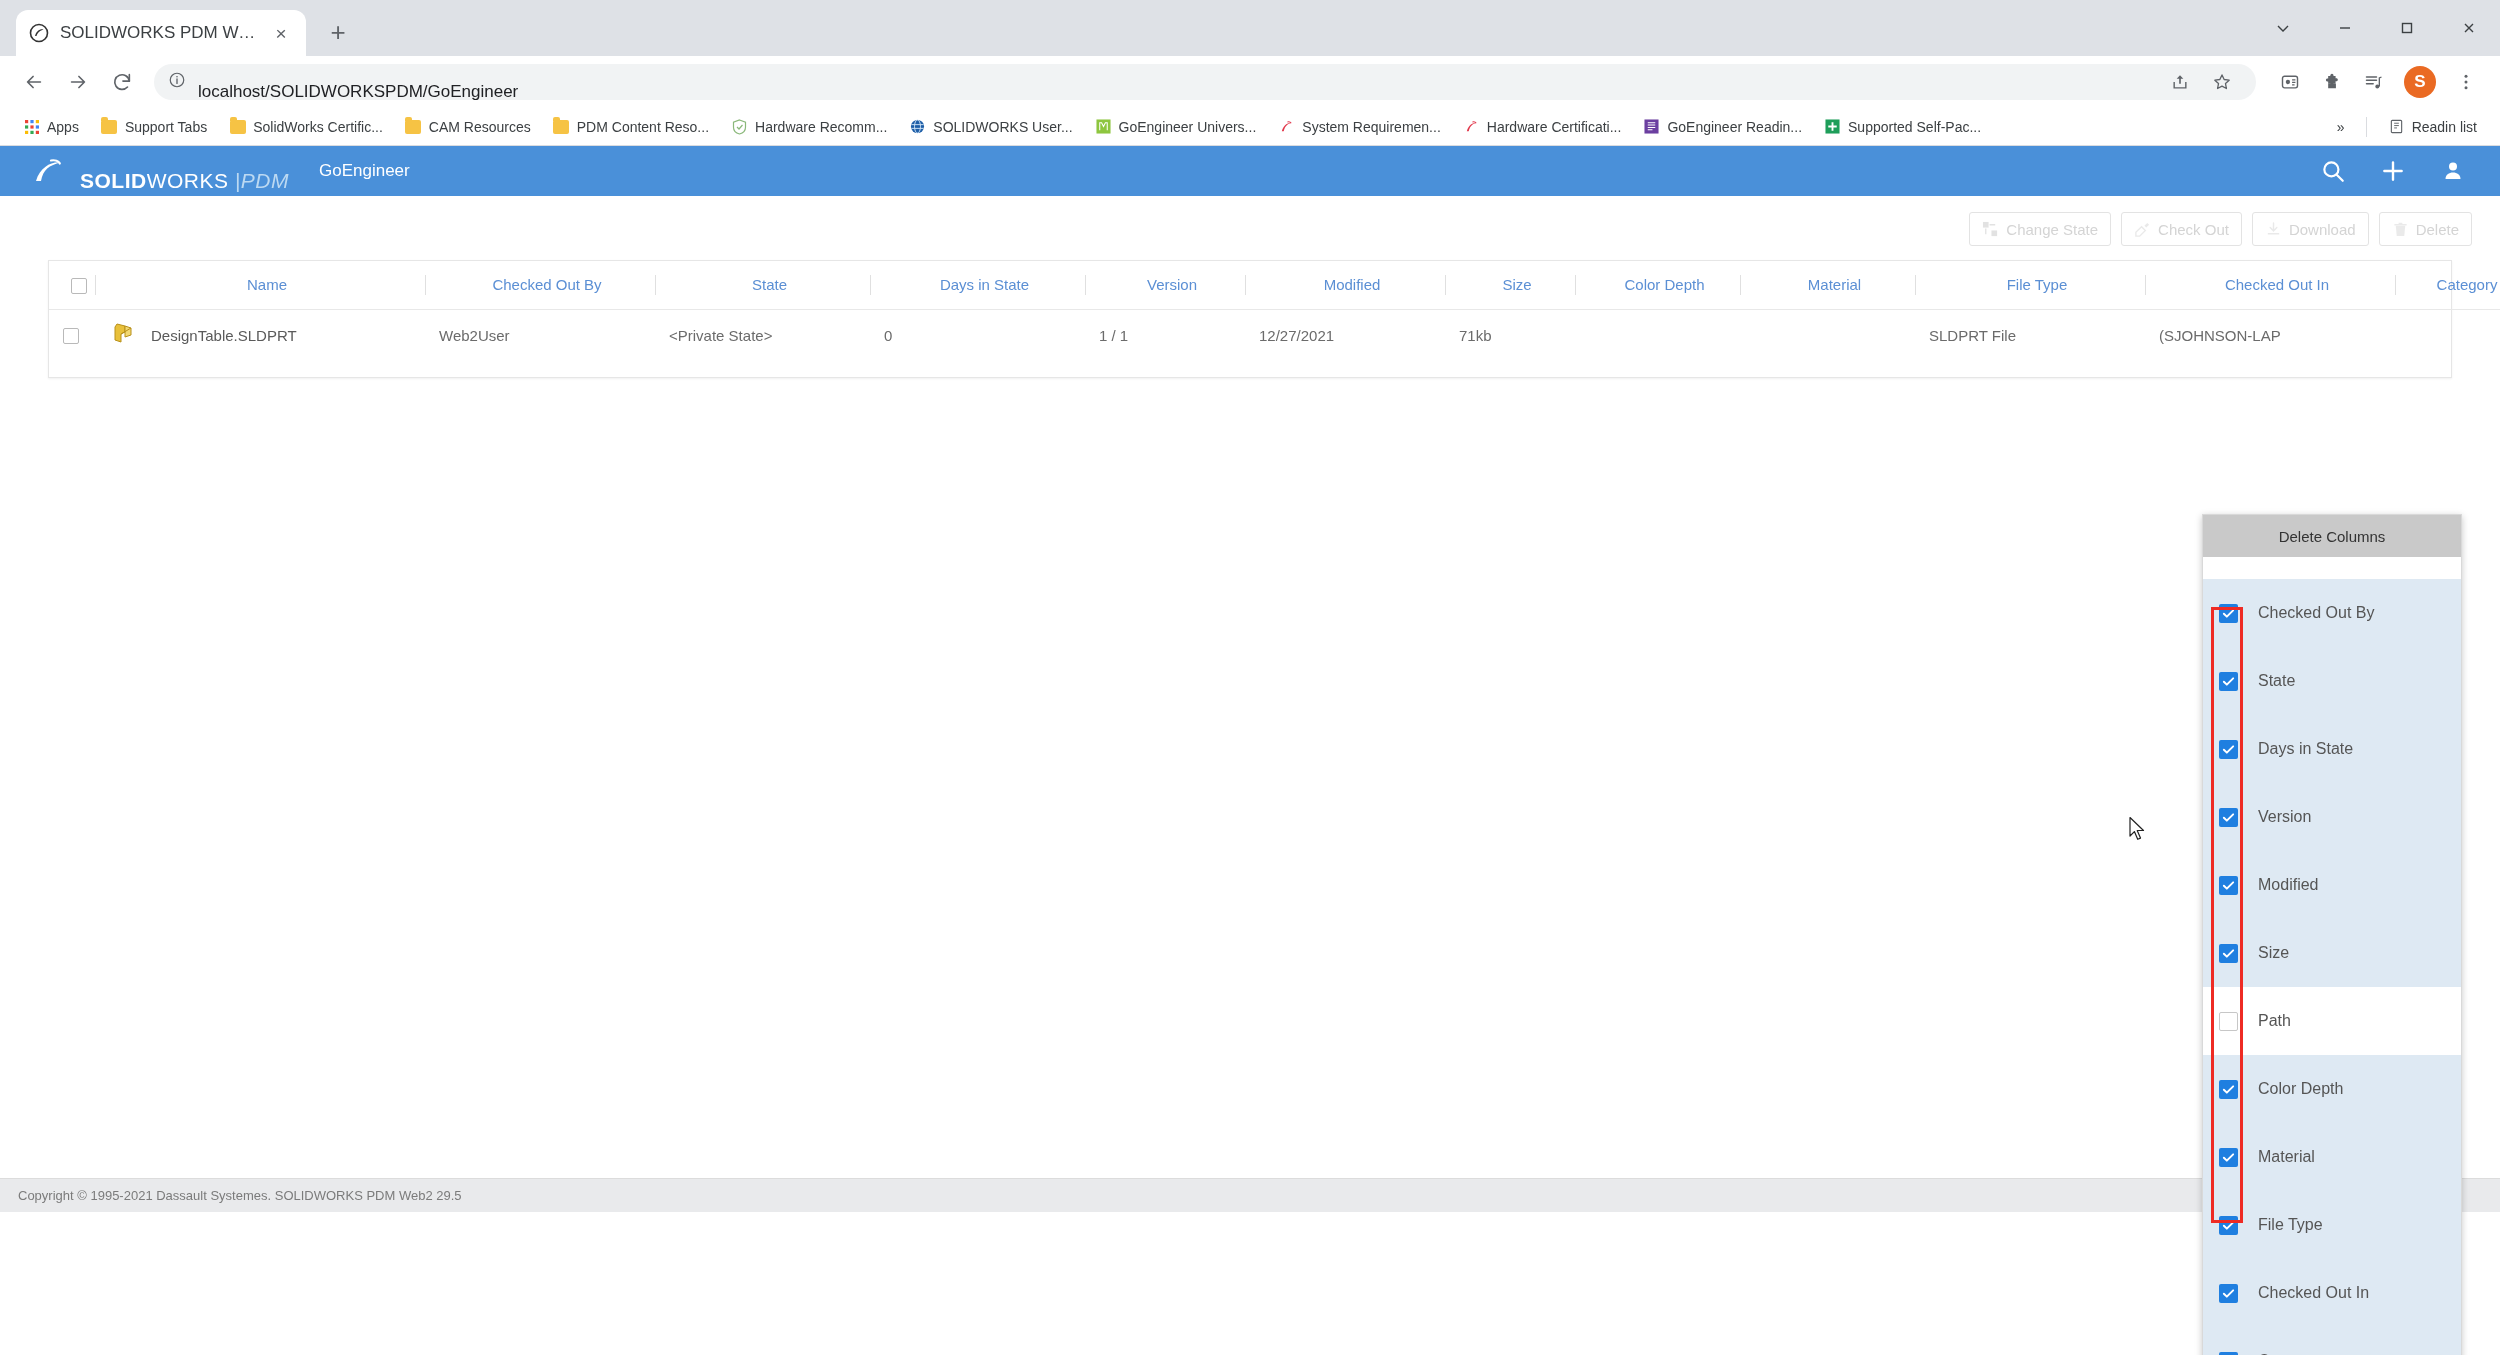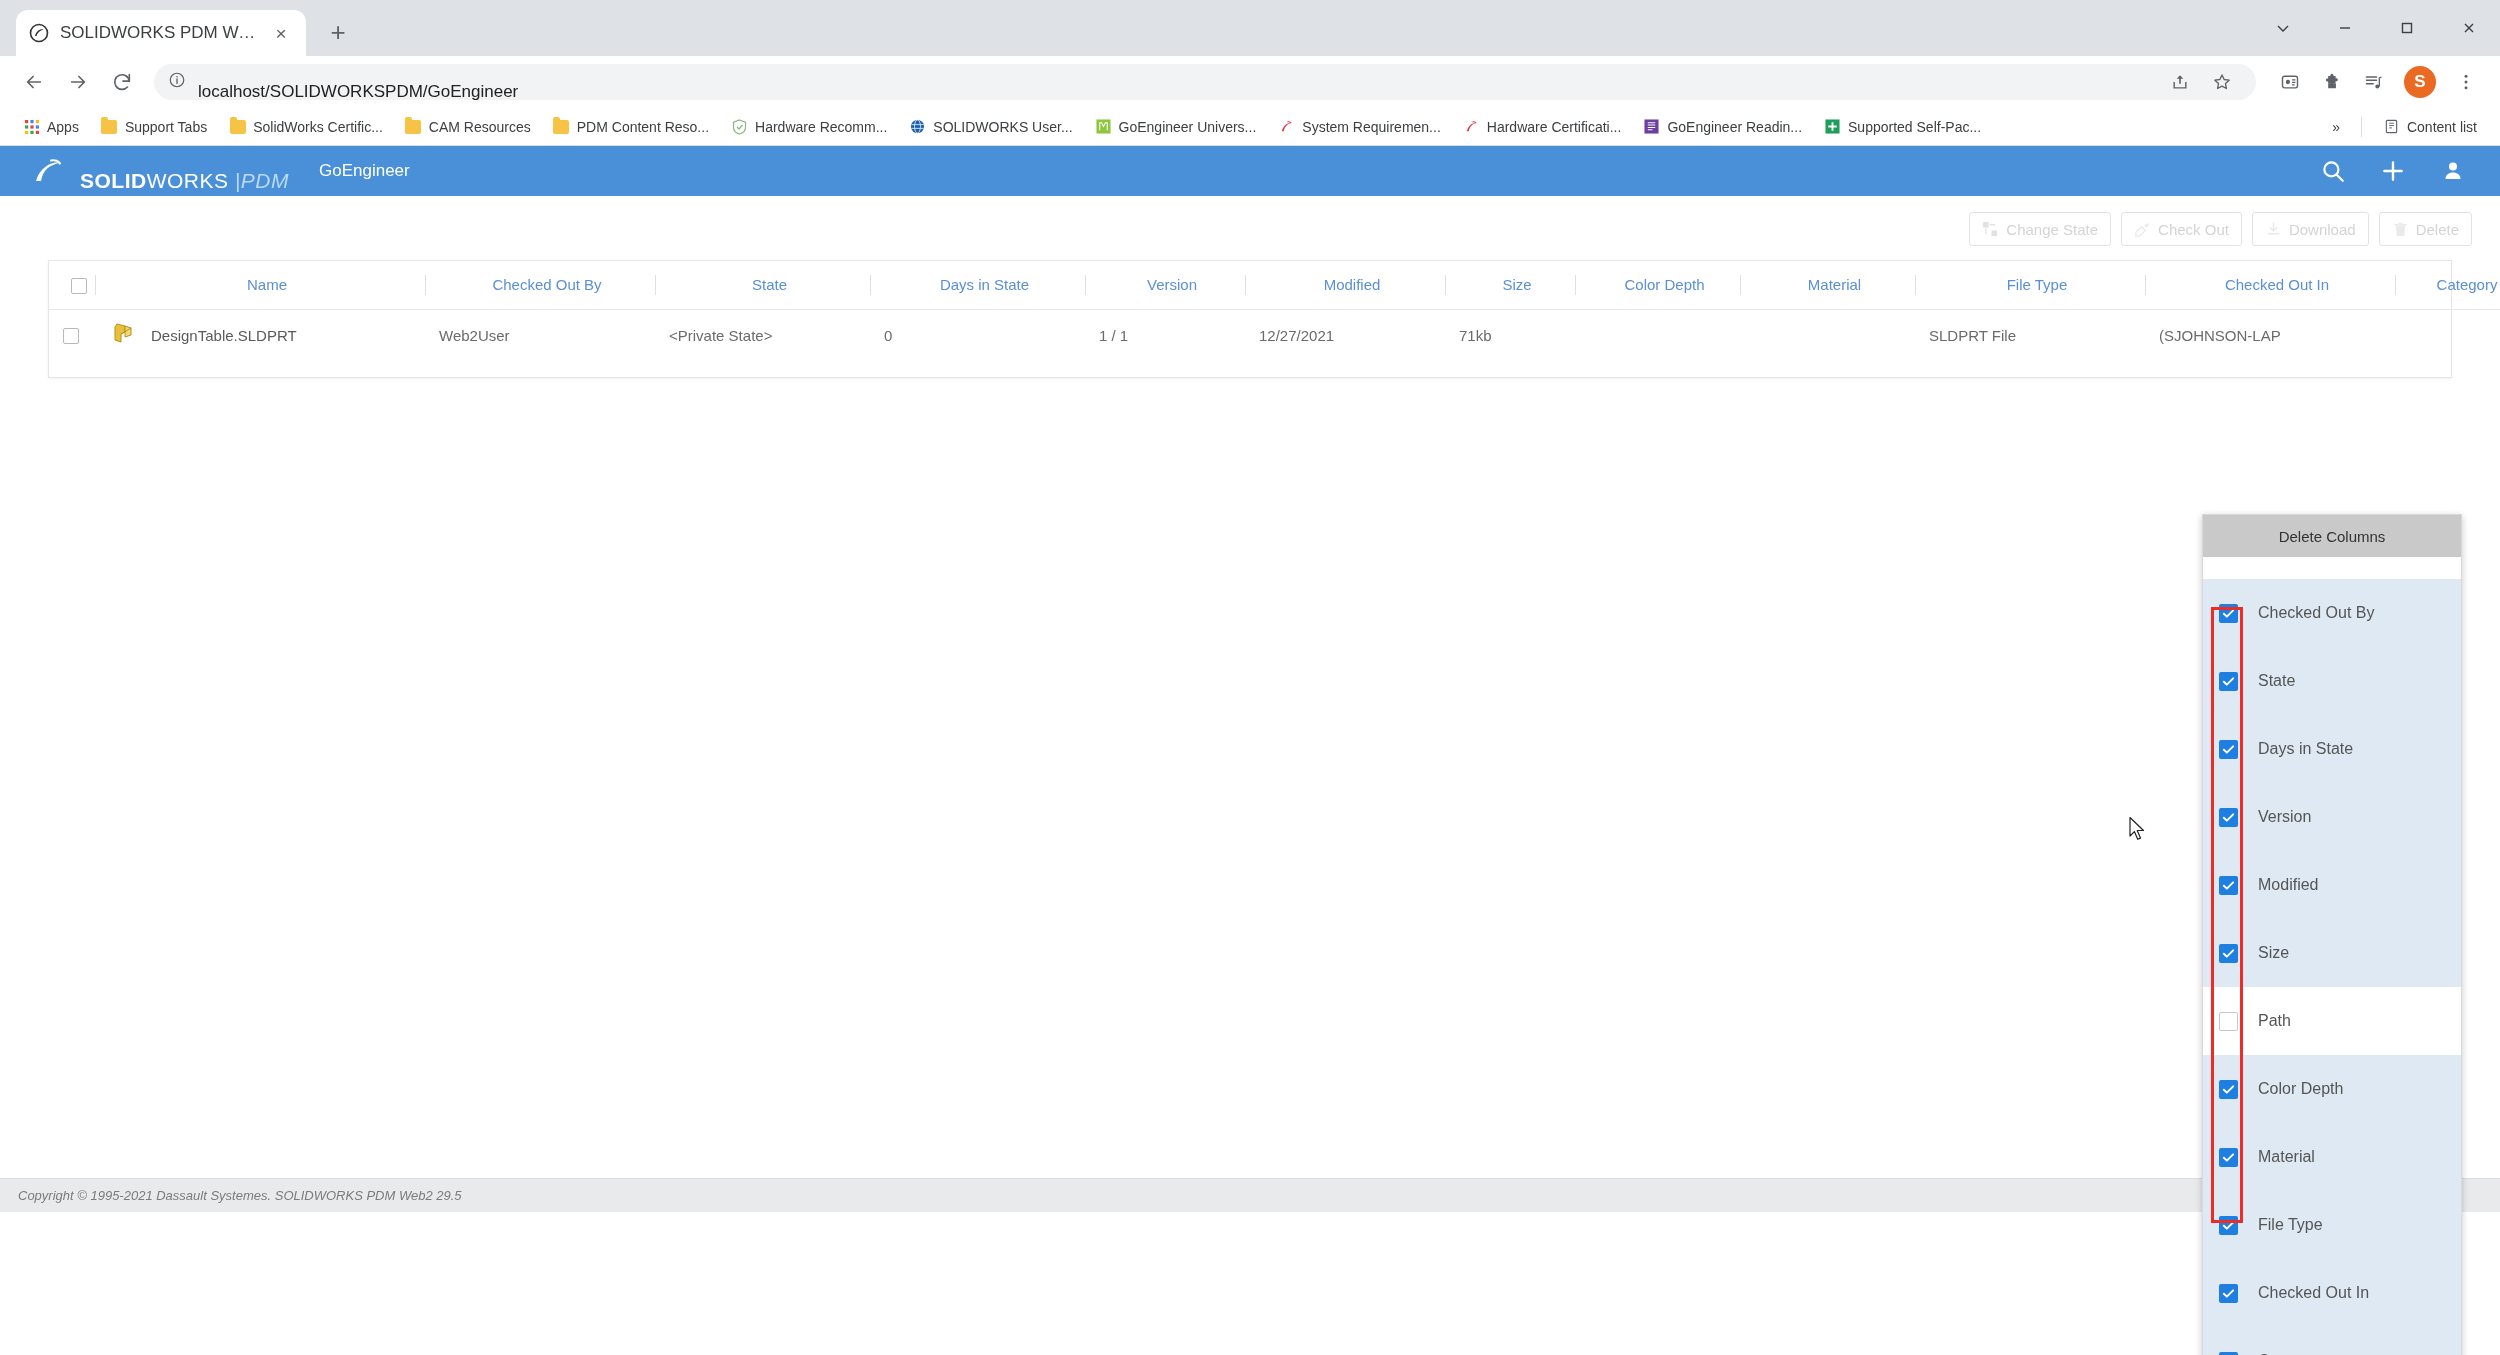--- a/index.html
+++ b/index.html
@@ -175,21 +175,21 @@
   .cc-redbar {
     position:absolute; left: 8px; top: 92px; width: 32px; height: 616px;
     border: 3px solid #ee2b24; pointer-events:none; z-index: 60;
   }
   
   .page-footer {
     position: absolute; left:0; right:0; bottom: 0; height: 34px;
     background: #e9eaec; border-top: 1px solid #dcdcdc;
     display:flex; align-items:center; padding-left: 18px;
   }
-  .page-footer span { font-size: 13px; color: #7b7b7b; font-style: italic; }
+  .page-footer span { font-size: 13px; color: #7b7b7b; }
   
   .cursor { position:absolute; left: 2128px; top: 620px; z-index: 80; }
   .content-area { position: relative; height: 1016px; background:#fff; }
 </style>
 </head>
 <body>
 
 <div class="browser">
 
   <div class="tabstrip">
@@ -412,21 +412,21 @@
         <span class="bm-label">»</span>
       </span>
       <span class="bm-sep"></span>
       <span class="bm">
         <span class="bm-ico">
           <svg width="15" height="15" viewBox="0 0 16 16">
               <rect x="2.5" y="1.5" width="11" height="13" rx="1" fill="none" stroke="#5f6368" stroke-width="1.2"></rect>
               <path d="M5.5 4.5h5M5.5 7h5M5.5 9.5h3" stroke="#5f6368" stroke-width="1"></path>
             </svg>
         </span>
-        <span class="bm-label">Content list</span>
+        <span class="bm-label">Readin list</span>
       </span>
     </div>
   </div>
 </div>
 
 <div class="app-header">
   <div class="brand">
     <span class="brand-logo">
       <svg width="36" height="28" viewBox="0 0 36 28">
         <path d="M4 24C8 10 20 4 29 5.5 17 8 11 13 9 24z" fill="#fff"></path>

